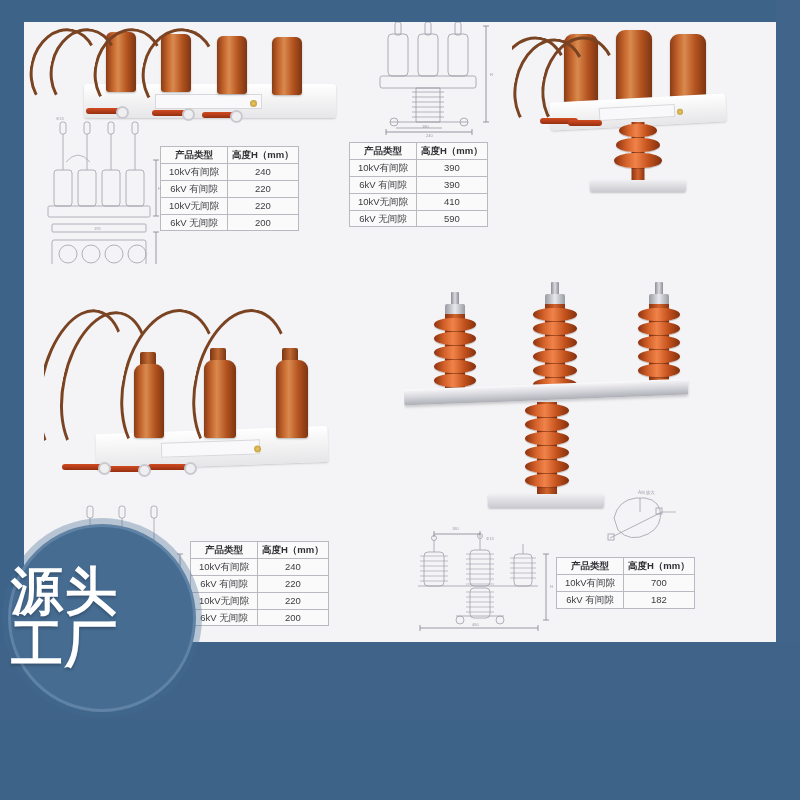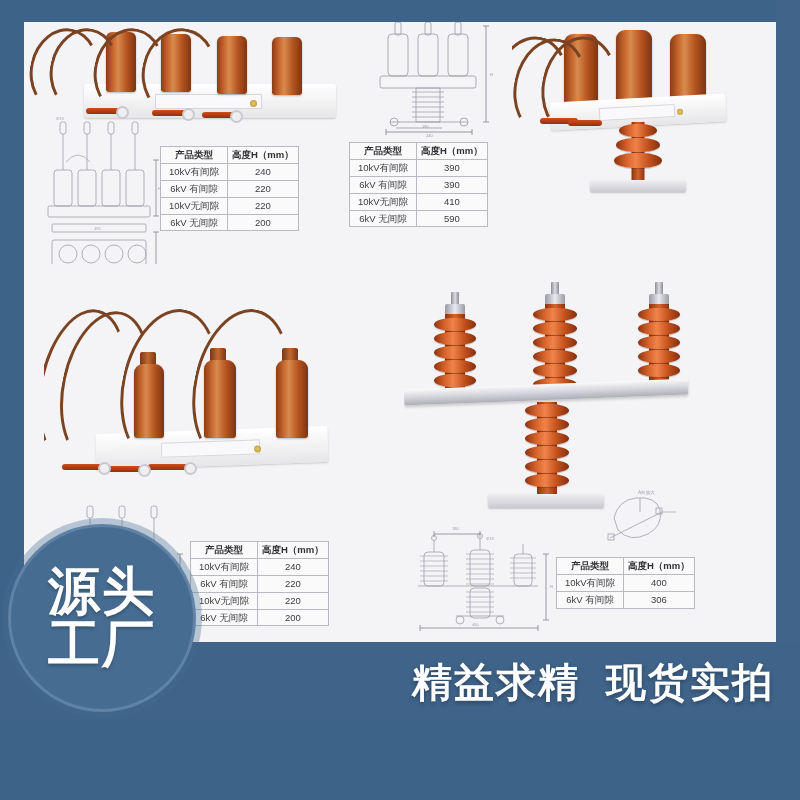--- a/index.html
+++ b/index.html
@@ -83,21 +83,21 @@
         border-radius:2px;box-shadow:0 2px 3px rgba(0,0,0,.18);}
 
   
   .drawing{position:absolute;}
   .drawing svg{display:block;}
 
   
   #badge{
     position:absolute;left:8px;bottom:8px;width:182px;height:182px;border-radius:50%;
     background:#466c92;border:3px solid #5f82a5;
-    display:flex;flex-direction:column;align-items:center;justify-content:center;
+    display:flex;flex-direction:column;align-items:flex-start;justify-content:center;
     box-shadow:0 0 0 6px rgba(70,108,146,.35);
   }
   #badge .t{color:#fff;font-size:52px;font-weight:bold;line-height:1.02;letter-spacing:2px;
             text-shadow:0 2px 3px rgba(0,0,0,.25);}
   #tagline{
     position:absolute;right:26px;bottom:10px;
     color:#ffffff;font-size:40px;font-weight:bold;letter-spacing:2px;
     text-shadow:0 2px 4px rgba(0,0,0,.3);
     white-space:nowrap;
   }
@@ -360,25 +360,25 @@
     </table>
 
   <table class="spec-table" id="table4">
     <tbody>
         <tr>
       <th>产品类型</th>
       <th>高度H（mm）</th>
     </tr>
     <tr>
           <td class="type">10kV有间隙</td>
-          <td class="val">400</td>
+          <td class="val">700</td>
         </tr>
     <tr>
           <td class="type">6kV 有间隙</td>
-          <td class="val">306</td>
+          <td class="val">182</td>
         </tr>
   </tbody>
     </table>
 
   <div class="drawing" style="left:58px;top:498px;">
     <svg width="130" height="128" viewBox="0 0 130 128">
       <g fill="none" stroke="#9ea0ab" stroke-width="0.8">
         <rect x="22" y="56" width="20" height="36" rx="3"></rect>
         <rect x="54" y="56" width="20" height="36" rx="3"></rect>
         <rect x="86" y="56" width="20" height="36" rx="3"></rect>
@@ -495,17 +495,14 @@
   <div class="edge-t"></div>
   <div class="edge-l"></div>
   <div class="edge-r"></div>
   <div class="edge-b"></div>
 
   <div id="badge">
     <div class="t">源头</div>
     <div class="t">工厂</div>
   </div>
 
-  <div id="tagline">
-    <span>精益求精</span><span class="gap"></span><span>现货实拍</span>
-  </div>
 
 </div>
 
 </body></html>

